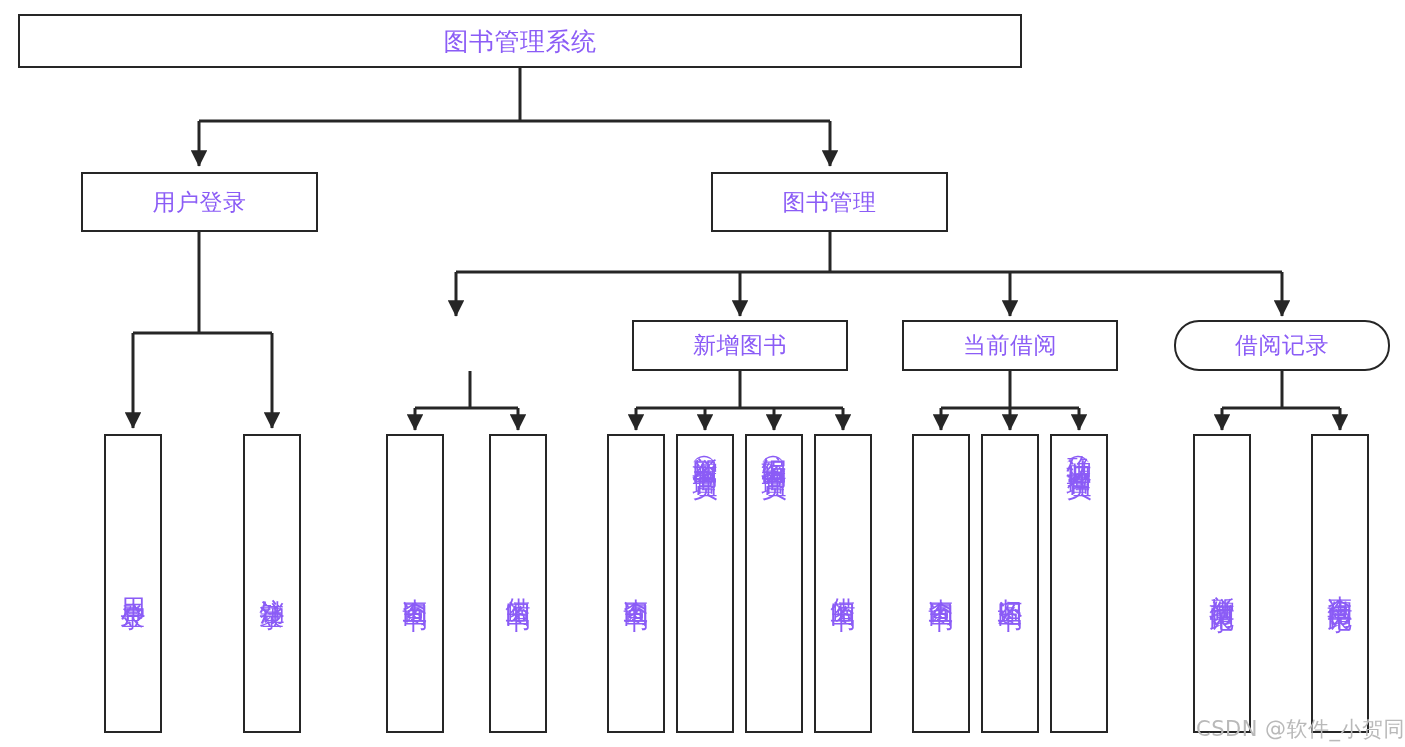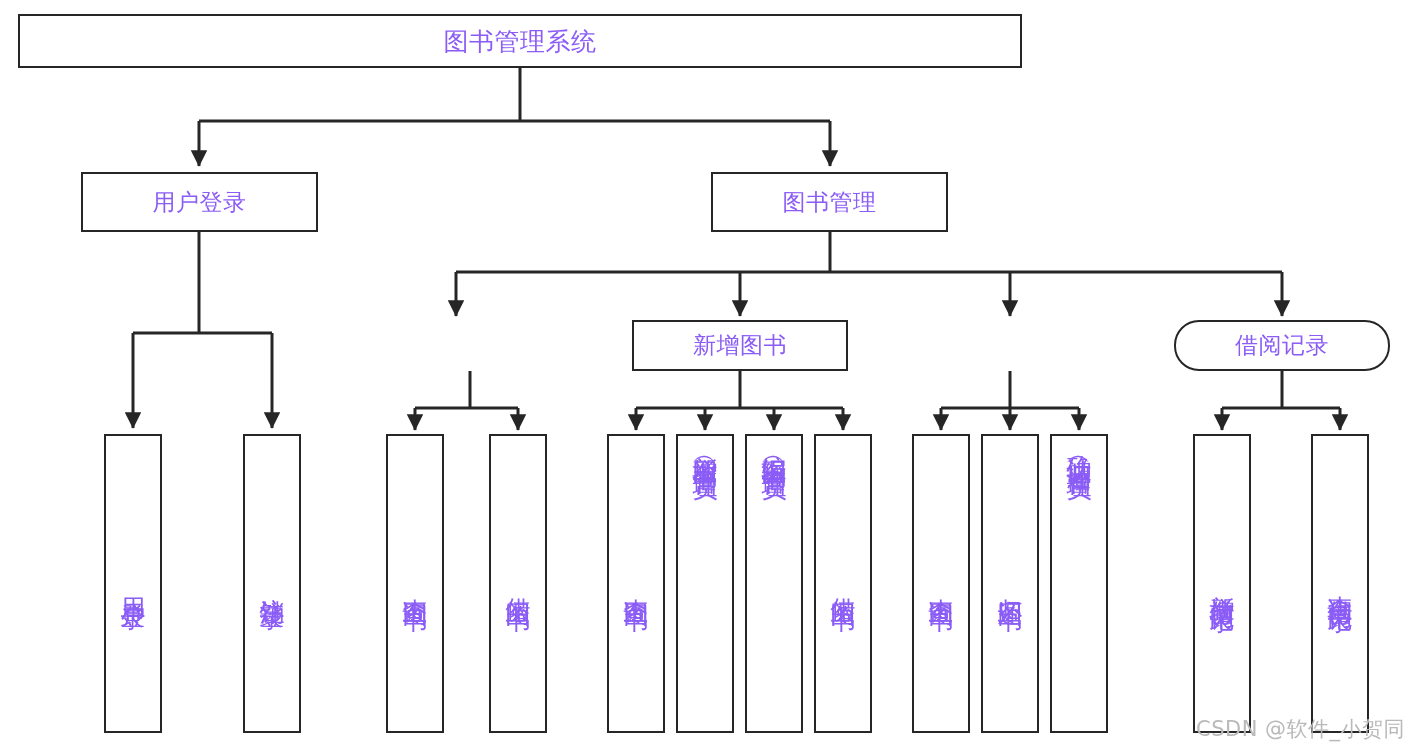--- a/index.html
+++ b/index.html
@@ -136,20 +136,23 @@
 
   <div class="node h" style="left:711px; top:172px; width:237px; height:60px;">
     <span>图书管理</span>
   </div>
 
 
   <div class="node h" style="left:632px; top:320px; width:216px; height:51px;">
     <span>新增图书</span>
   </div>
 
+  <div class="node h" style="left:902px; top:320px; width:216px; height:51px;">
+    <span>当前借阅</span>
+  </div>
 
   <div class="node h" style="left:1174px; top:320px; width:216px; height:51px;border-radius:25px;">
     <span>借阅记录</span>
   </div>
 
   <div class="node v center-text" style="left:104px; top:434px; width:58px; height:299px;">
     <span class="vtext">用户登录</span>
   </div>
 
   <div class="node v center-text" style="left:243px; top:434px; width:58px; height:299px;">

